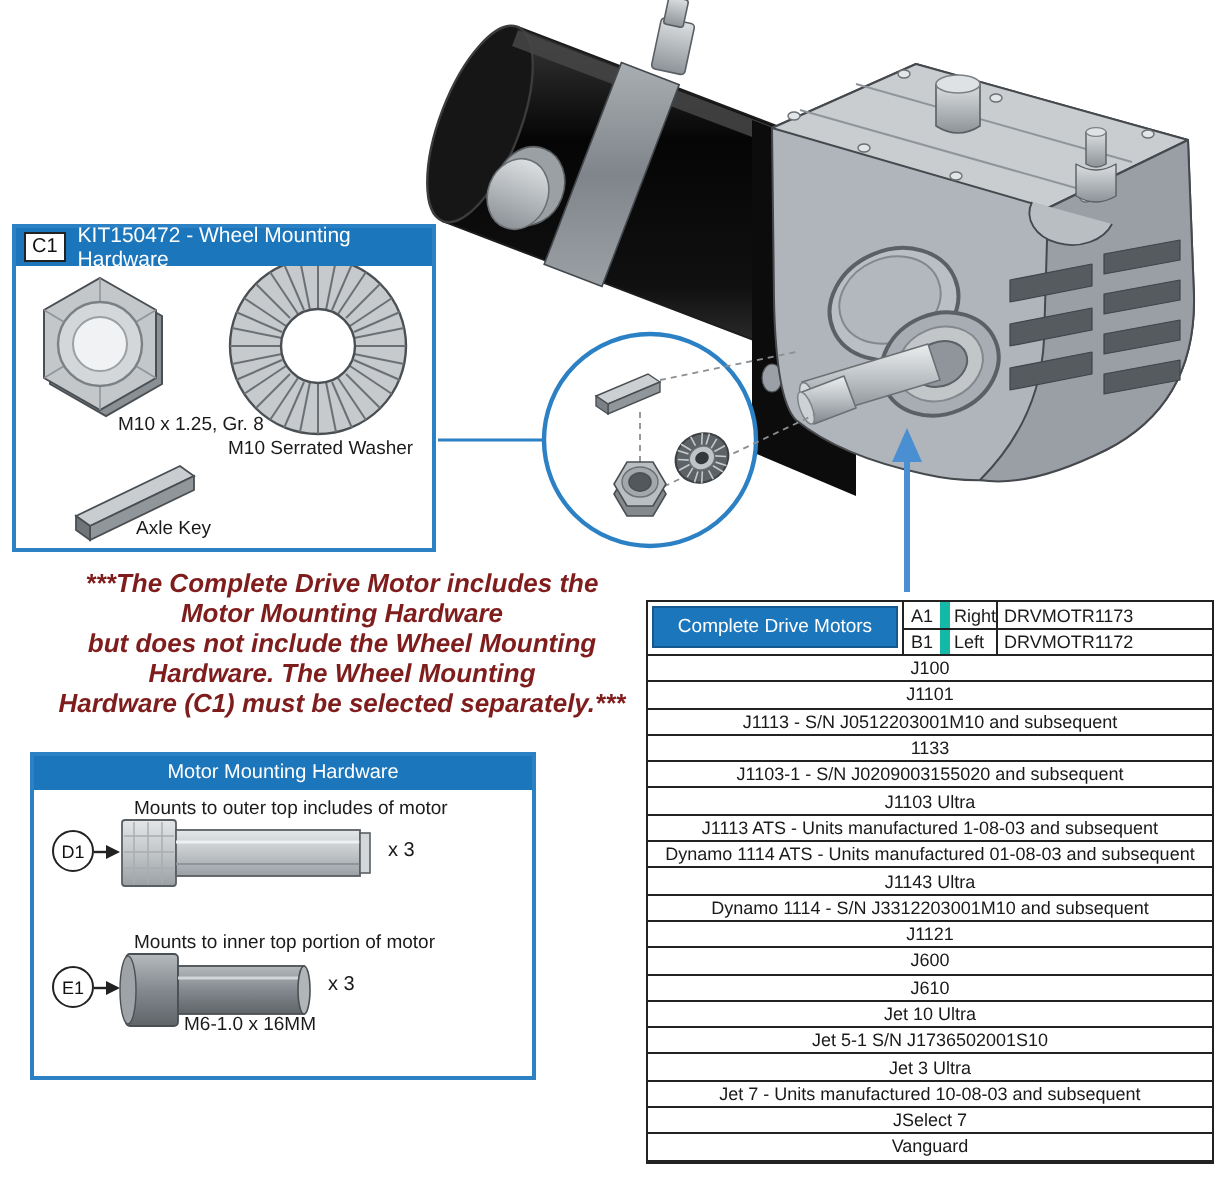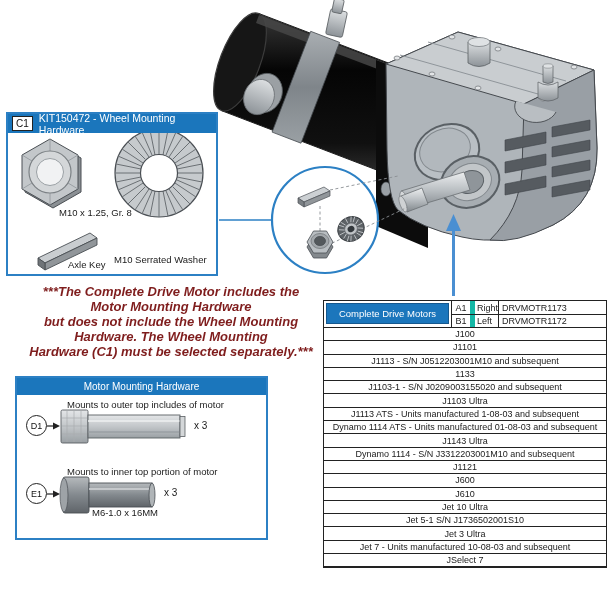--- a/index.html
+++ b/index.html
@@ -275,21 +275,21 @@
         <circle cx="157" cy="171" r="18.5" fill="#ffffff" stroke="#4a4f54" stroke-width="1.2"></circle>
       </g>
 
       <g transform="translate(-6,-131)">
         <polygon points="36,256 88,231 95,236 43,261" fill="#c9cdd0" stroke="#4a4f54" stroke-width="0.9"></polygon>
         <polygon points="43,261 95,236 95,243 43,268" fill="#91969a" stroke="#4a4f54" stroke-width="0.9"></polygon>
         <polygon points="36,256 43,261 43,268 36,263" fill="#6f7478" stroke="#4a4f54" stroke-width="0.9"></polygon>
       </g>
     </svg>
     <div class="part-label" style="left:24px;top:93px;margin-left:27px;">M10 x 1.25, Gr. 8</div>
-    <div class="part-label" style="left:106px;top:105px;margin-top:35px;">M10 Serrated Washer</div>
+    <div class="part-label" style="left:106px;top:105px;">M10 Serrated Washer</div>
     <div class="part-label" style="left:60px;top:145px;">Axle Key</div>
   </div>
 
   <div class="note">
     <div>***The Complete Drive Motor includes the</div>
     <div>Motor Mounting Hardware</div>
     <div>but does not include the Wheel Mounting</div>
     <div>Hardware. The Wheel Mounting</div>
     <div>Hardware (C1) must be selected  separately.***</div>
   </div>
@@ -386,15 +386,16 @@
     <div class="dt-row">J1143 Ultra</div>
     <div class="dt-row">Dynamo 1114 - S/N J3312203001M10 and subsequent</div>
     <div class="dt-row">J1121</div>
     <div class="dt-row">J600</div>
     <div class="dt-row">J610</div>
     <div class="dt-row">Jet 10 Ultra</div>
     <div class="dt-row">Jet 5-1 S/N J1736502001S10</div>
     <div class="dt-row">Jet 3 Ultra</div>
     <div class="dt-row">Jet 7 - Units manufactured 10-08-03 and subsequent</div>
     <div class="dt-row">JSelect 7</div>
+    <div class="dt-row">Vanguard</div>
   </div>
 
 </div>
 
 </body></html>

